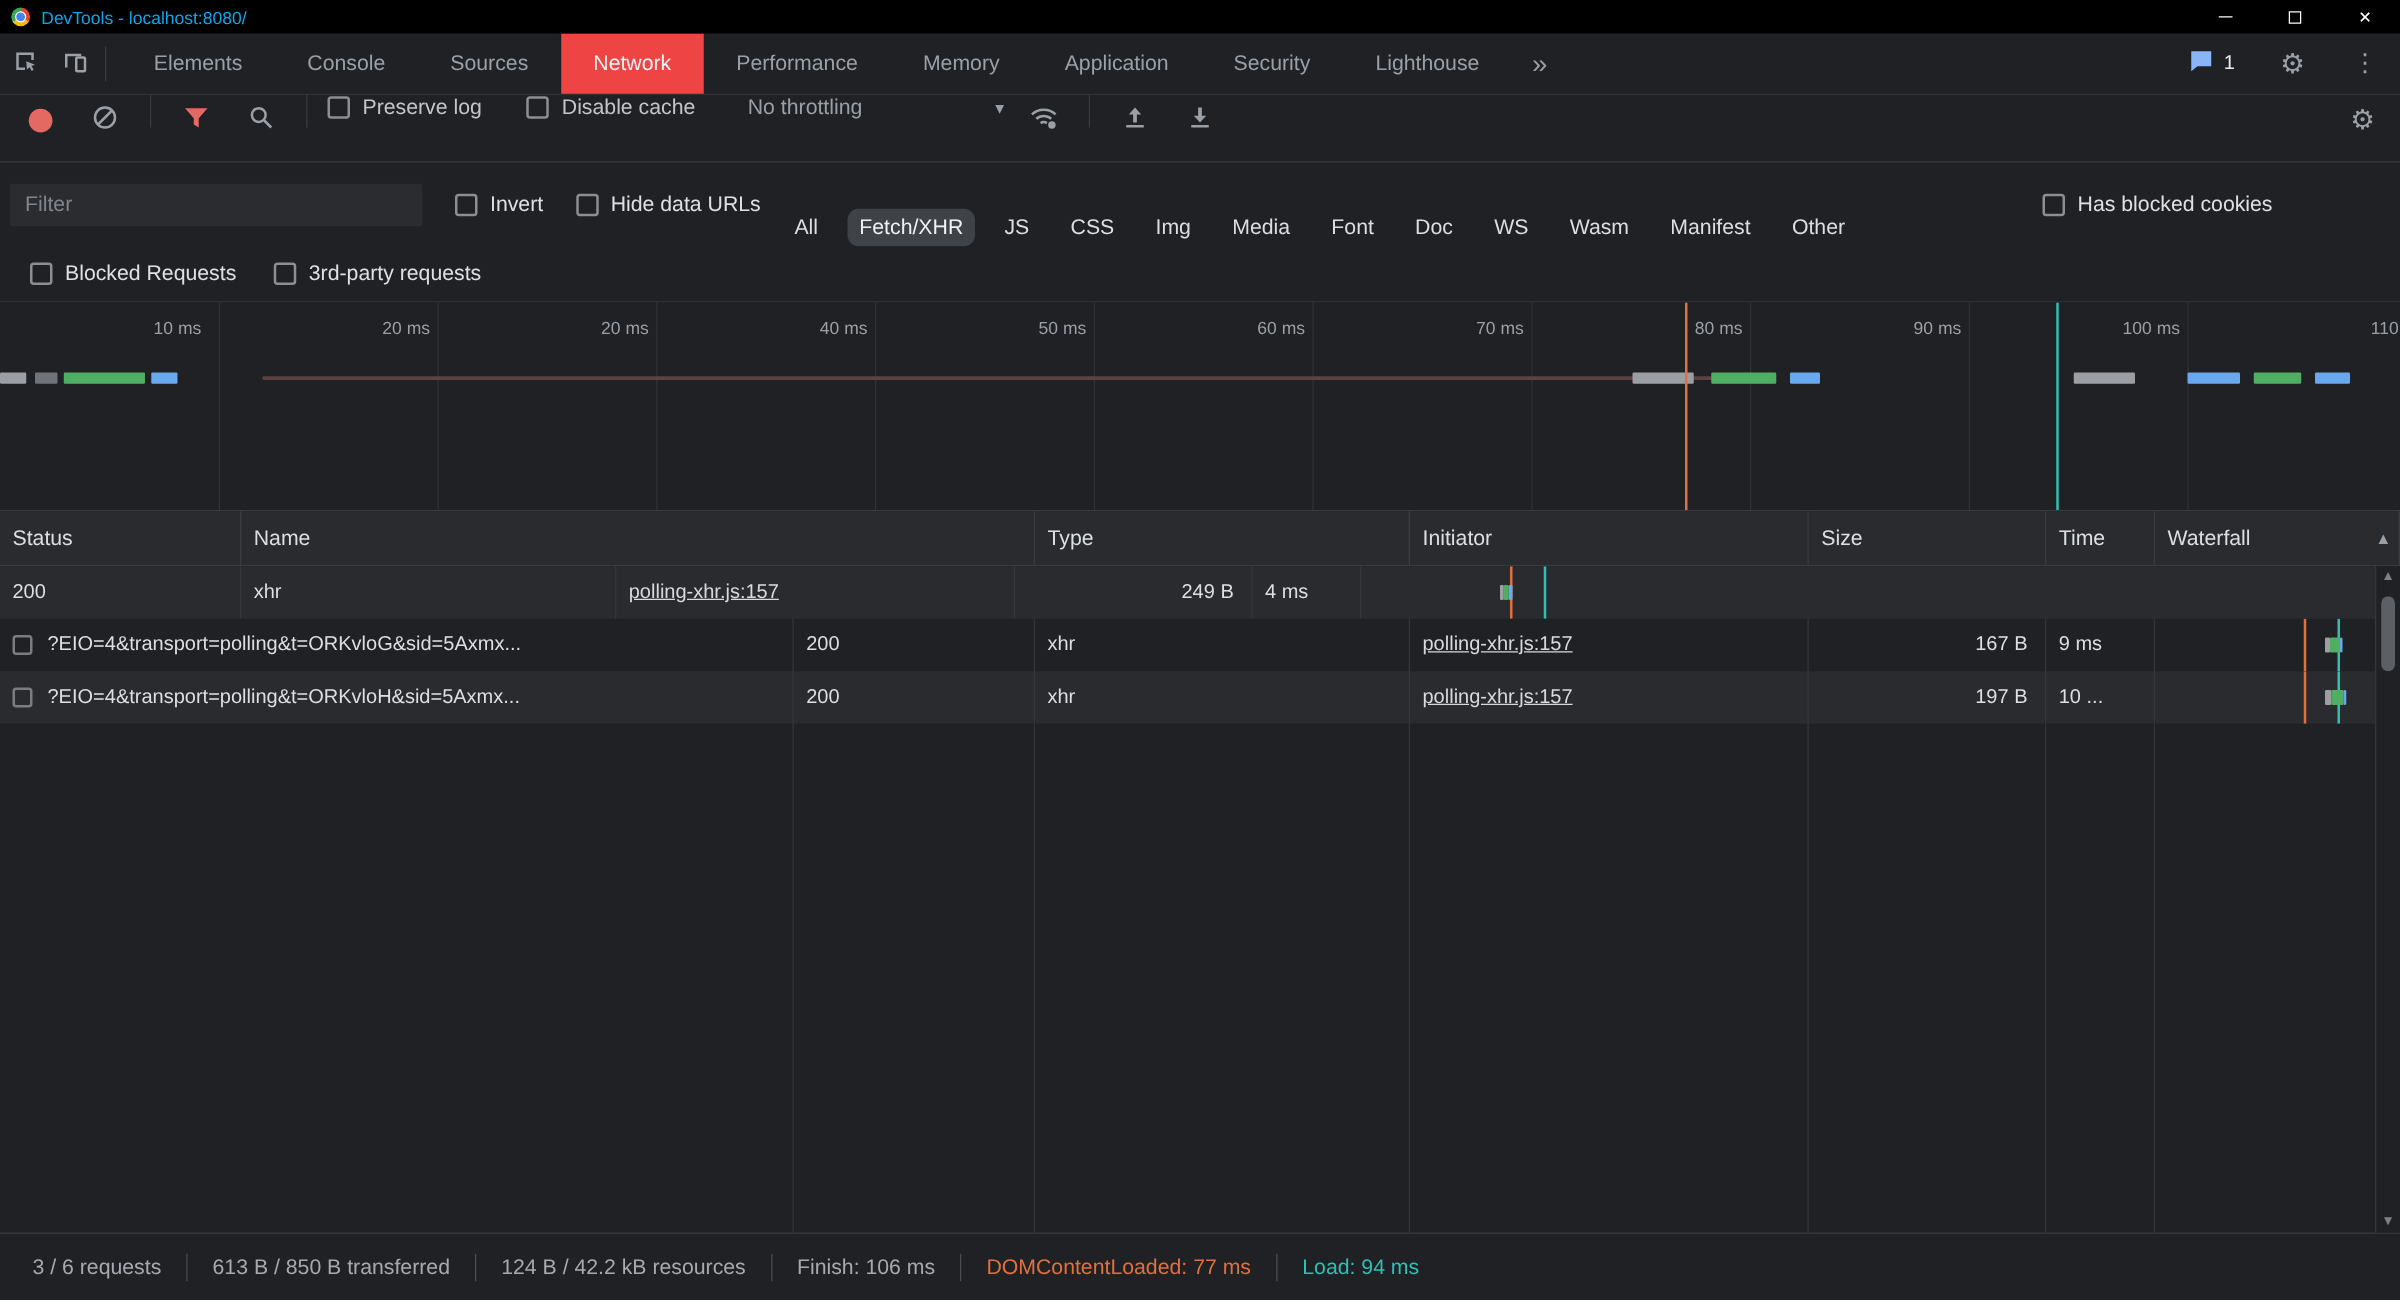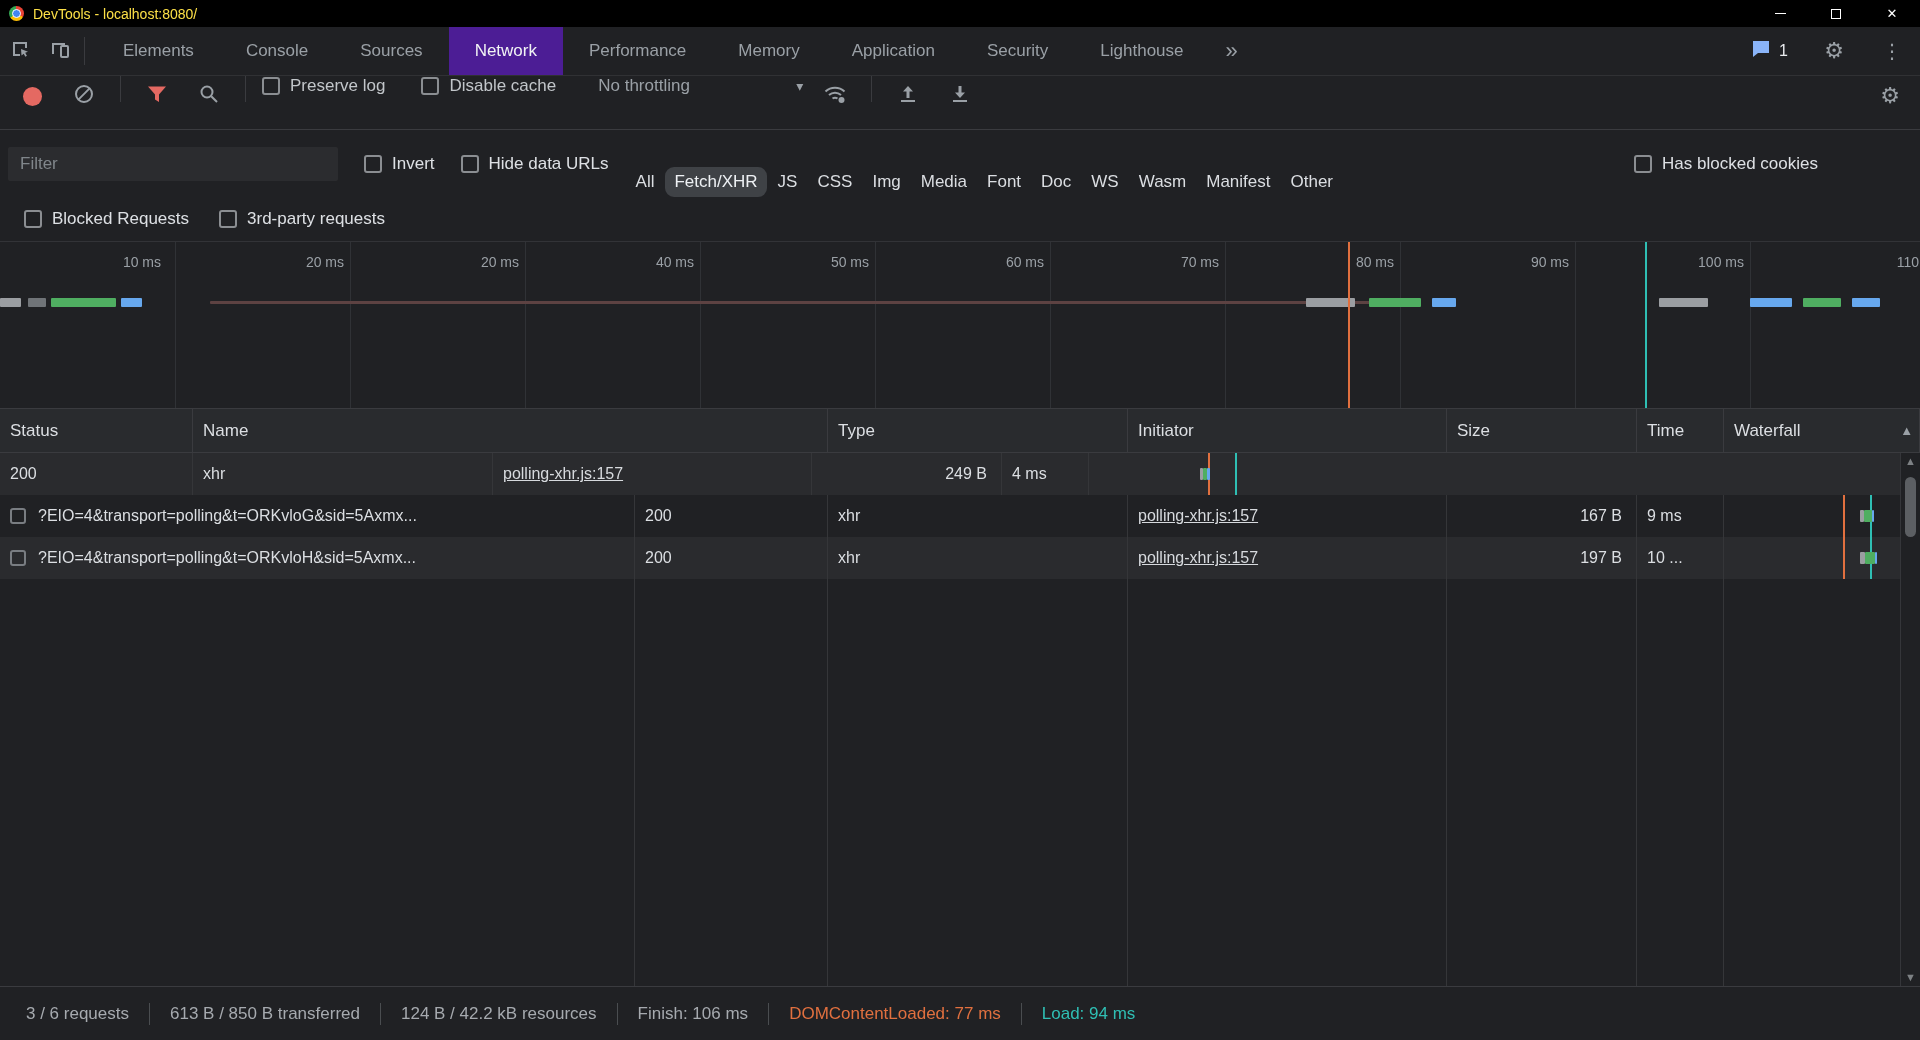--- a/index.html
+++ b/index.html
@@ -4,33 +4,33 @@
 <style>
   * { box-sizing: border-box; }
   body { margin:0; background:#111; font-family:"Liberation Sans","DejaVu Sans",sans-serif; }
   .app { width:1920px; height:1040px; display:flex; flex-direction:column; overflow:hidden; background:#202124; color:#dfe1e5; position:relative; }
 
   
   .titlebar { flex:0 0 27px; background:#000; display:flex; align-items:center; }
   .chrome-logo { width:15px; height:15px; border-radius:50%; margin:0 9px; position:relative;
      background: conic-gradient(#ea4335 0 33%, #fbbc05 33% 66%, #34a853 66% 100%); }
   .chrome-logo::after { content:""; position:absolute; inset:3px; border-radius:50%; background:#4285f4; border:1px solid #fff; }
-  .title-text { font-size:14px; color:#fde047; }
+  .title-text { font-size:14px; color:#0ea5e9; }
   .win-controls { margin-left:auto; display:flex; height:100%; }
   .win-btn { width:56px; display:flex; align-items:center; justify-content:center; color:#fff; font-size:13px; }
   .min-glyph { display:block; width:11px; border-top:1px solid #fff; }
   .max-glyph { display:block; width:10px; height:10px; border:1px solid #fff; }
 
   
   .tabbar { flex:0 0 49px; display:flex; align-items:center; background:#202124; border-bottom:1px solid #303134; }
   .icon-btn { width:40px; height:40px; display:flex; align-items:center; justify-content:center; flex:0 0 auto; }
   .tb-sep { width:1px; height:28px; background:#3a3b3f; margin:0 4px; }
   .tabs { display:flex; height:100%; margin-left:8px; }
   .tab { padding:0 26px; display:flex; align-items:center; font-size:17px; color:#9aa0a6; white-space:nowrap; }
-  .tab.active { background:#4c1d95; color:#f1f3f4; }
+  .tab.active { background:#ef4444; color:#f1f3f4; }
   .more-tabs { color:#9aa0a6; font-size:22px; padding:0 16px; display:flex; align-items:center; height:100%; }
   .flex-spacer { flex:1; }
   .issues { display:flex; align-items:center; gap:8px; margin-right:26px; font-size:16px; color:#e8eaed; }
   .gear-glyph { font-size:22px; color:#9aa0a6; line-height:1; }
   .kebab-glyph { font-size:20px; color:#9aa0a6; line-height:1; }
 
   
   .toolbar { flex:0 0 54px; display:flex; align-items:flex-start; border-bottom:1px solid #3a3b3f; padding-left:12px; gap:12px; }
   .rec-dot { width:19px; height:19px; border-radius:50%; background:#e46962; }
   .check-group { display:flex; align-items:center; gap:10px; font-size:17px; color:#c2c6ca; cursor:default; }
@@ -38,21 +38,21 @@
   .throttle { width:205px; margin-left:30px; display:flex; justify-content:space-between; align-items:center; color:#9aa0a6; font-size:17px; }
   .dd { font-size:14px; color:#9aa0a6; }
   .toolbar .vsep, .filterbar .vsep { width:1px; height:26px; background:#3a3b3f; margin:0 4px; }
   .toolbar-gear { margin-left:auto; margin-right:10px; }
 
   
   .filterbar { flex:0 0 52px; display:flex; align-items:center; padding-left:8px; }
   .filter-input { width:330px; height:34px; background:#2b2c2f; border:none; border-radius:2px; color:#dfe1e5; font-size:17px; padding:0 12px; outline:none; font-family:inherit; }
   .filter-input::placeholder { color:#80868b; }
   .filterbar .check-group { margin-left:26px; color:#dde0e4; }
-  .pills { display:flex; align-items:center; gap:2px; margin-left:18px;margin-top:37px; }
+  .pills { display:flex; align-items:center; gap:15px; margin-left:18px;margin-top:37px; }
   .pill { padding:5px 9px; border-radius:9px; font-size:17px; color:#dbdee2; white-space:nowrap; }
   .pill.active { background:#3f4246; color:#eef1f4; }
   .cookies-group { margin-left:auto !important; margin-right:102px !important; }
   .filterbar2 { flex:0 0 45px; display:flex; align-items:center; padding-left:8px; border-bottom:1px solid #323337; }
   .filterbar2 .check-group { margin-left:16px; color:#dde0e4; }
   .filterbar2 .check-group + .check-group { margin-left:30px; }
 
   
   .overview { flex:0 0 167px; position:relative; border-bottom:1px solid #3a3b3f; background:#202124; overflow:hidden; }
   .ov-grid { position:absolute; top:0; bottom:0; width:1px; background:#303236; }

